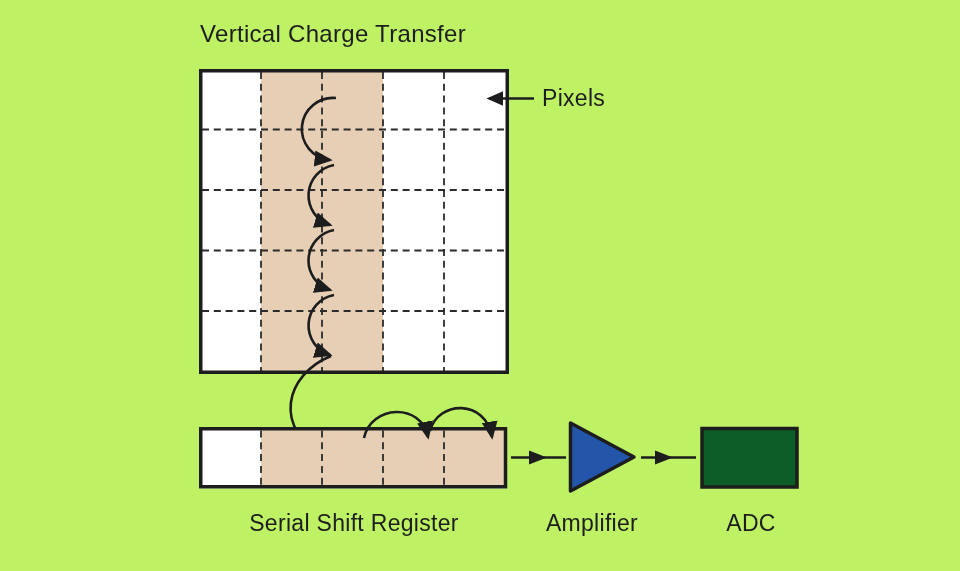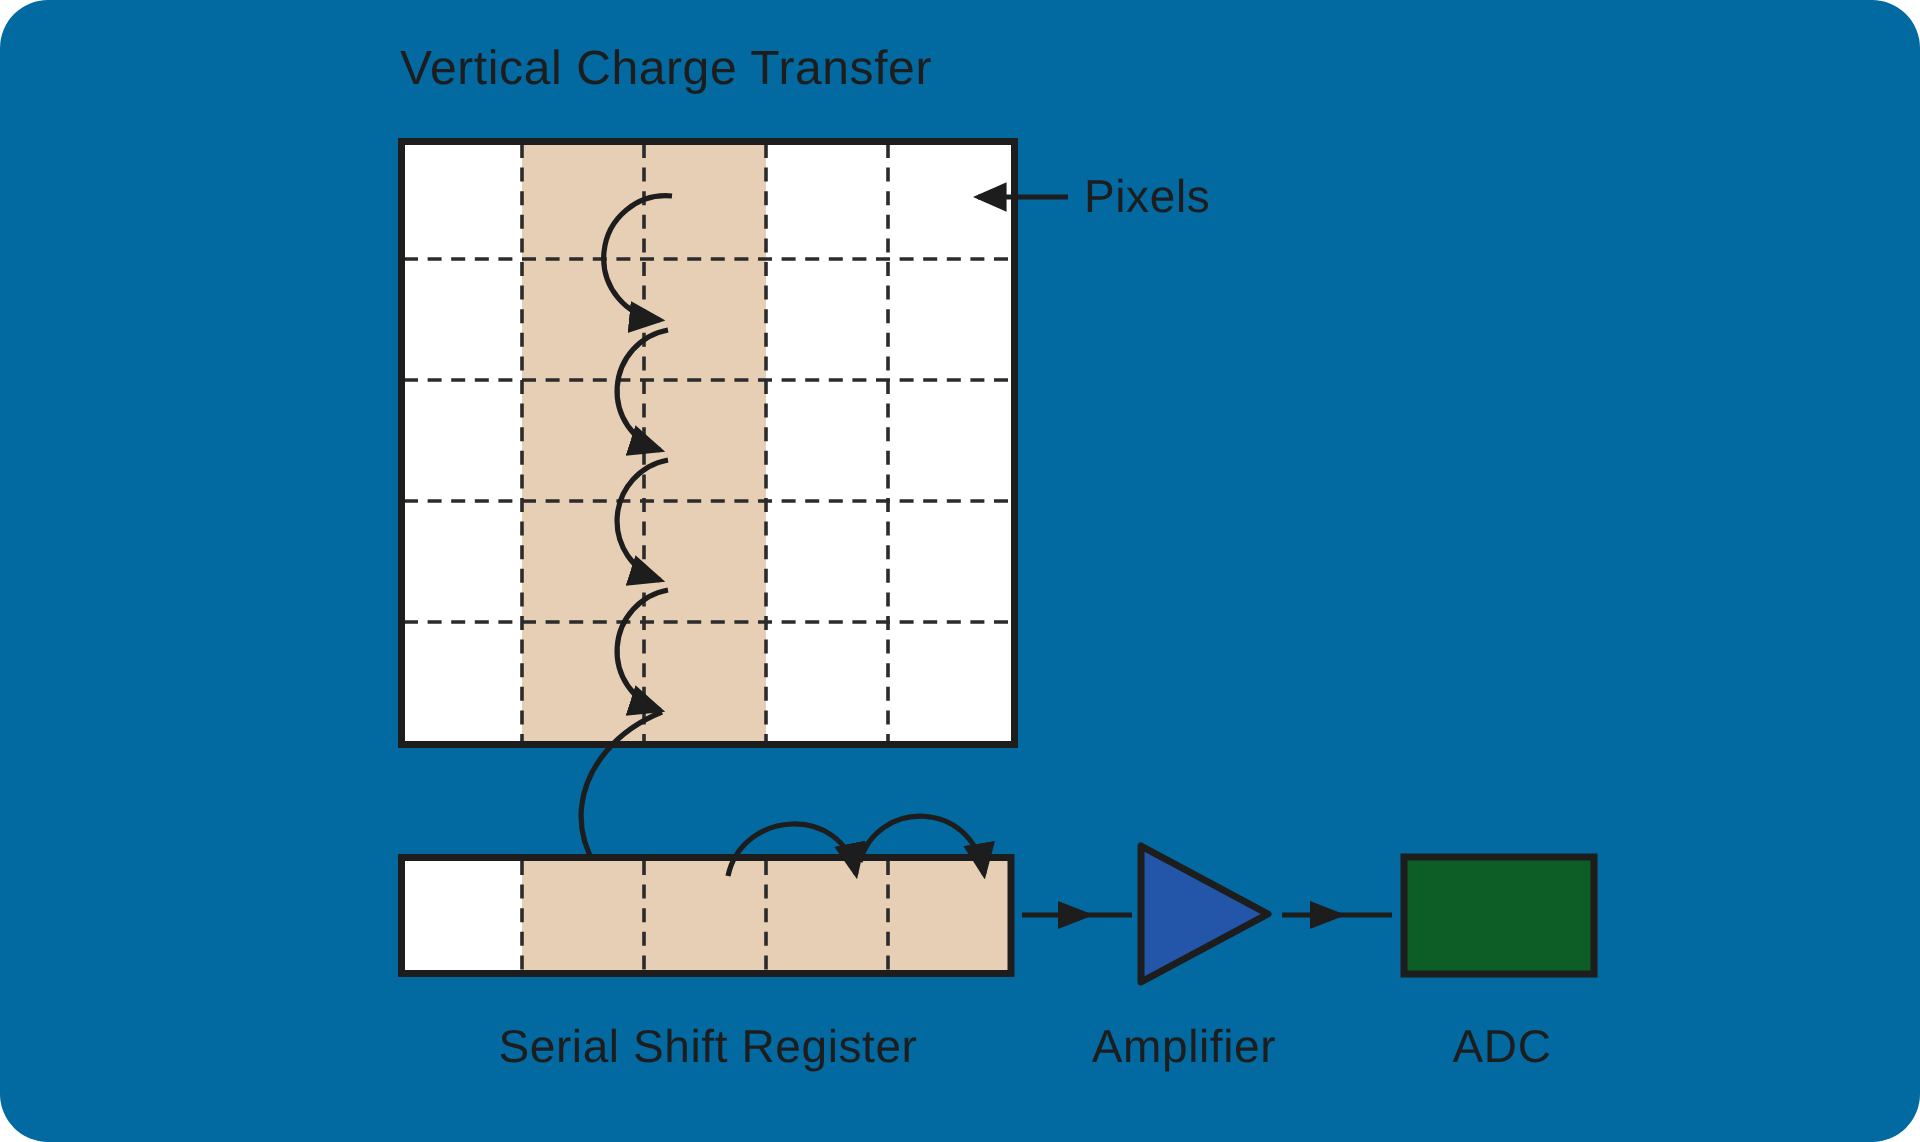--- a/index.html
+++ b/index.html
@@ -5,23 +5,22 @@
   html, body {
     margin: 0;
     padding: 0;
     background: #ffffff;
     font-family: "Liberation Sans", sans-serif;
   }
   .stage {
     position: relative;
     width: 960px;
     height: 571px;
-    background: #0369a1;
+    background: #bef264;
     overflow: hidden;
-    border-radius: 24px;
   }
   svg { display: block; }
   .outline {
     fill: none;
     stroke: #1d1d1d;
     stroke-width: 3.5;
   }
   .dash {
     stroke: #2b2b2b;
     stroke-width: 1.8;

